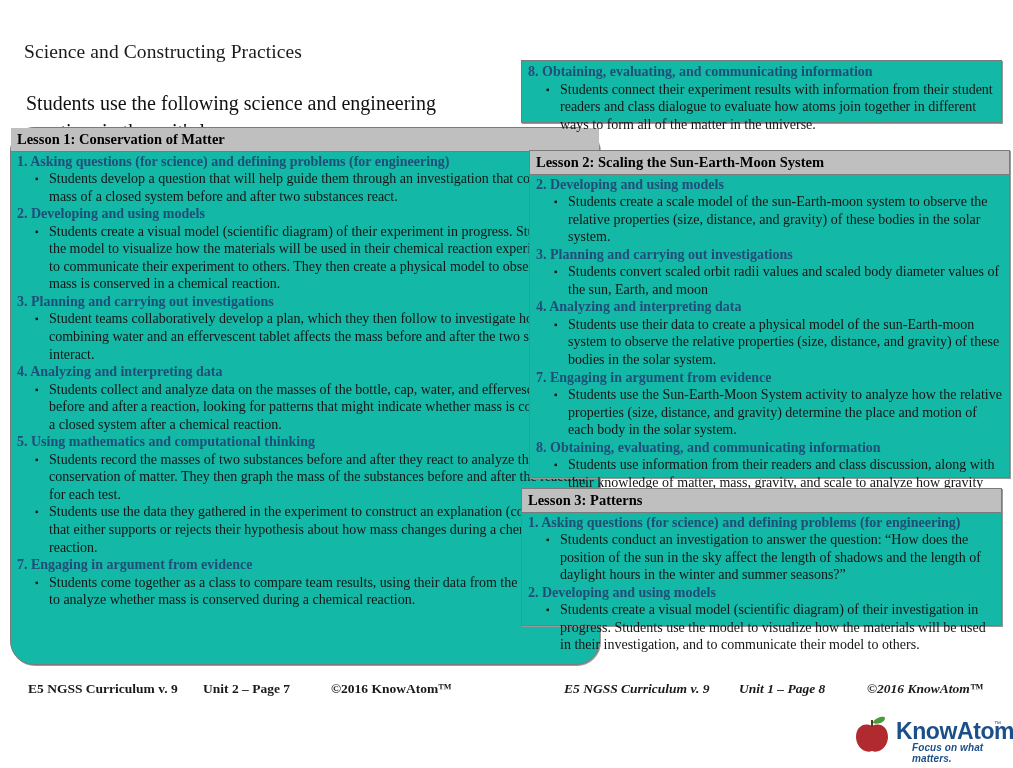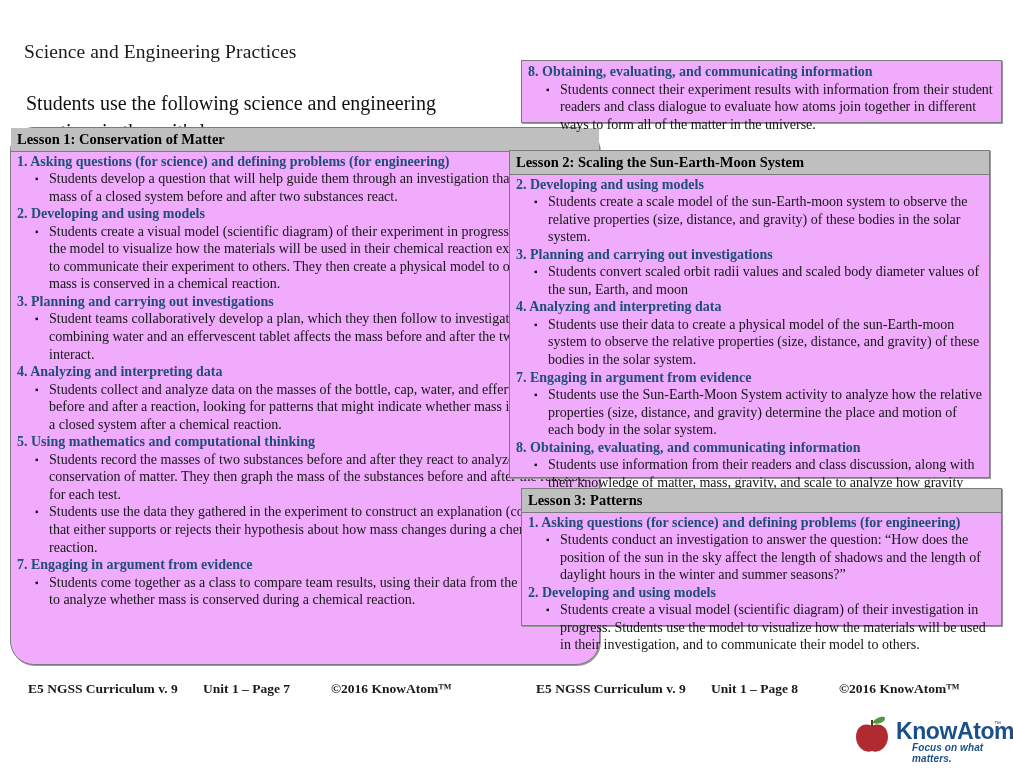--- a/index.html
+++ b/index.html
@@ -34,21 +34,21 @@
     font-size: 20px;
     line-height: 1.38;
     color: #111111;
   }
 
   
   .box {
     position: absolute;
     border: 1px solid #7b7b7b;
     box-sizing: border-box;
-    background: #f0abfc;
+    background: #14b8a6;
     box-shadow: 1px 1px 0 0 #9a9a9a;
   }
   .box-header {
     background: #bfbfbf;
     border-bottom: 1px solid #7b7b7b;
     font-weight: bold;
     font-size: 14.5px;
     line-height: 1.28;
     padding: 2px 0 2px 6px;
     color: #000;
@@ -137,21 +137,21 @@
     font-style: italic;
     font-size: 10px;
     font-weight: bold;
     color: #1b4f8a;
     letter-spacing: .1px;
   }
 </style>
 </head>
 <body>
 
-<h1 class="page-title">Science and Engineering Practices</h1>
+<h1 class="page-title">Science and Constructing Practices</h1>
 <p class="intro">Students use the following science and engineering practices in the unit's lessons.</p>
 
 <div class="box" style="left:10px; top:127px; width:590px; height:538px;border-radius:24px;">
   <div class="box-header">Lesson 1: Conservation of Matter</div>
   <div class="box-body">
 
     <div>
       <div class="practice-title">1. Asking questions (for science) and defining problems (for engineering)</div>
       <ul class="practice-list">
         <li><span class="bullet">▪</span><span>Students develop a question that will help guide them through an investigation that compares the mass of a closed system before and after two substances react.</span></li>
@@ -206,21 +206,21 @@
   <div class="box-body" style="padding-top:2px;">
     <div>
       <div class="practice-title">8. Obtaining, evaluating, and communicating information</div>
       <ul class="practice-list">
         <li><span class="bullet">▪</span><span>Students connect their experiment results with information from their student readers and class dialogue to evaluate how atoms join together in different ways to form all of the matter in the universe.</span></li>
       </ul>
     </div>
   </div>
 </div>
 
-<div class="box" style="left:509px; top:150px; width:481px; height:328px;">
+<div class="box" style="left:529px; top:150px; width:481px; height:328px;">
   <div class="box-header">Lesson 2: Scaling the Sun-Earth-Moon System</div>
   <div class="box-body">
 
     <div>
       <div class="practice-title">2. Developing and using models</div>
       <ul class="practice-list">
         <li><span class="bullet">▪</span><span>Students create a scale model of the sun-Earth-moon system to observe the relative properties (size, distance, and gravity) of these bodies in the solar system.</span></li>
       </ul>
     </div>
 
@@ -270,24 +270,24 @@
       <div class="practice-title">2. Developing and using models</div>
       <ul class="practice-list">
         <li><span class="bullet">▪</span><span>Students create a visual model (scientific diagram) of their investigation in progress. Students use the model to visualize how the materials will be used in their investigation, and to communicate their model to others.</span></li>
       </ul>
     </div>
 
   </div>
 </div>
 
 <div class="footer" style="left:28px; top:681px;">
-  <span class="f-a">E5 NGSS Curriculum v. 9</span><span class="f-b">Unit 1 – Page 7</span><span>©2016 KnowAtom™</span>
-</div>
-
-<div class="footer" style="left:536px; top:681px;">
+  <span class="f-a">E5 NGSS Curriculum v. 9</span><span class="f-b">Unit 2 – Page 7</span><span>©2016 KnowAtom™</span>
+</div>
+
+<div class="footer" style="left:564px; top:681px;font-style:italic;">
   <span class="f-a">E5 NGSS Curriculum v. 9</span><span class="f-b">Unit 1 – Page 8</span><span>©2016 KnowAtom™</span>
 </div>
 
 <div class="logo">
   <svg width="42" height="40" viewBox="0 0 42 40" style="position:absolute;left:0;top:0;">
     <path d="M20 10 C12 6, 4 11, 4 21 C4 30, 12 38, 20 35 C28 38, 36 30, 36 21 C36 11, 28 6, 20 10 Z" fill="#b02a2f"></path>
     <path d="M20 11 L20 4" stroke="#5a3a1a" stroke-width="2" fill="none"></path>
     <path d="M21 6 C25 0, 33 0, 33 2 C33 6, 26 9, 21 7 Z" fill="#4a9b3c"></path>
   </svg>
   <div class="logo-text">KnowAtom</div>

